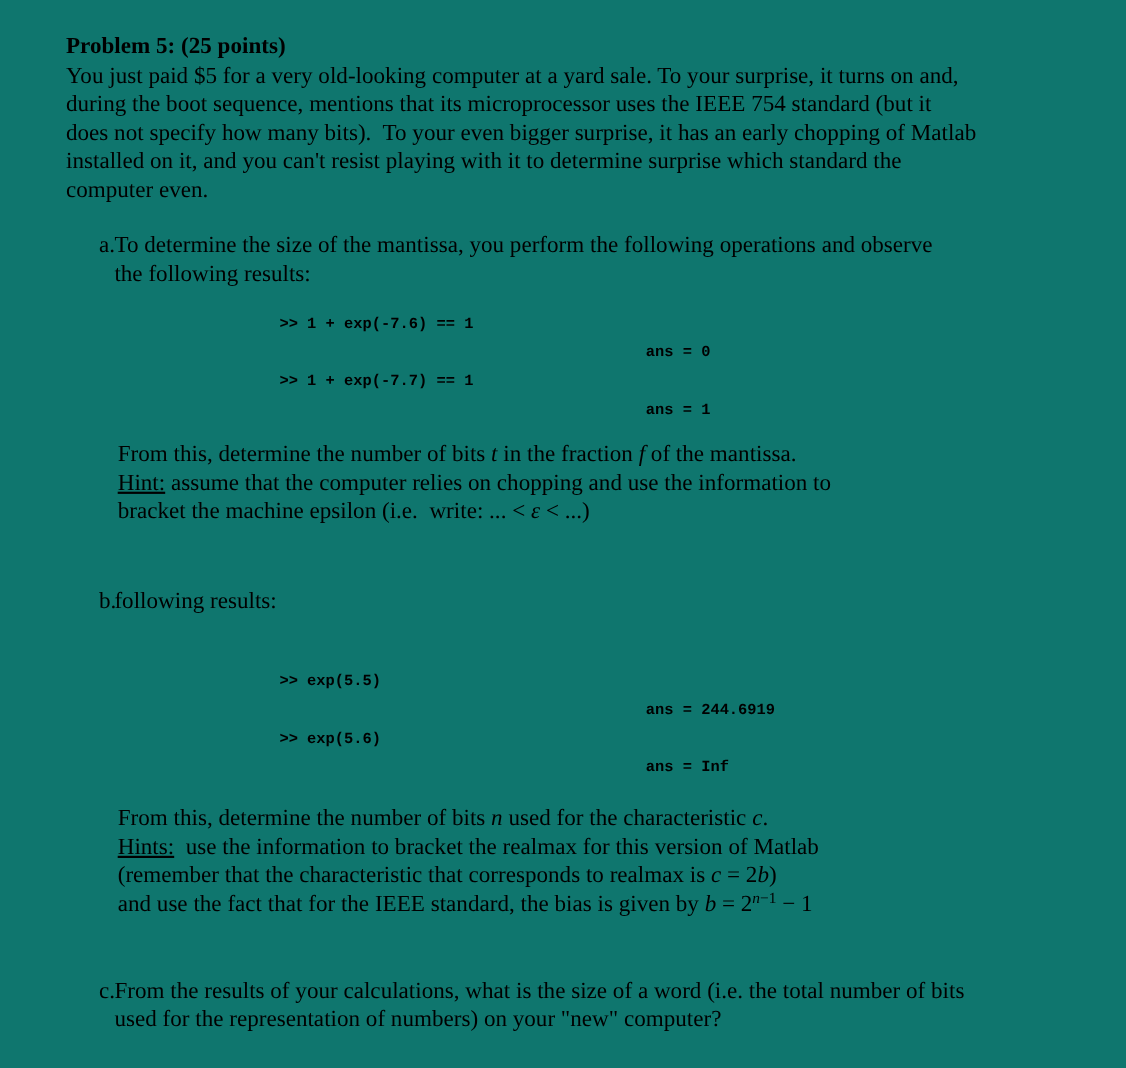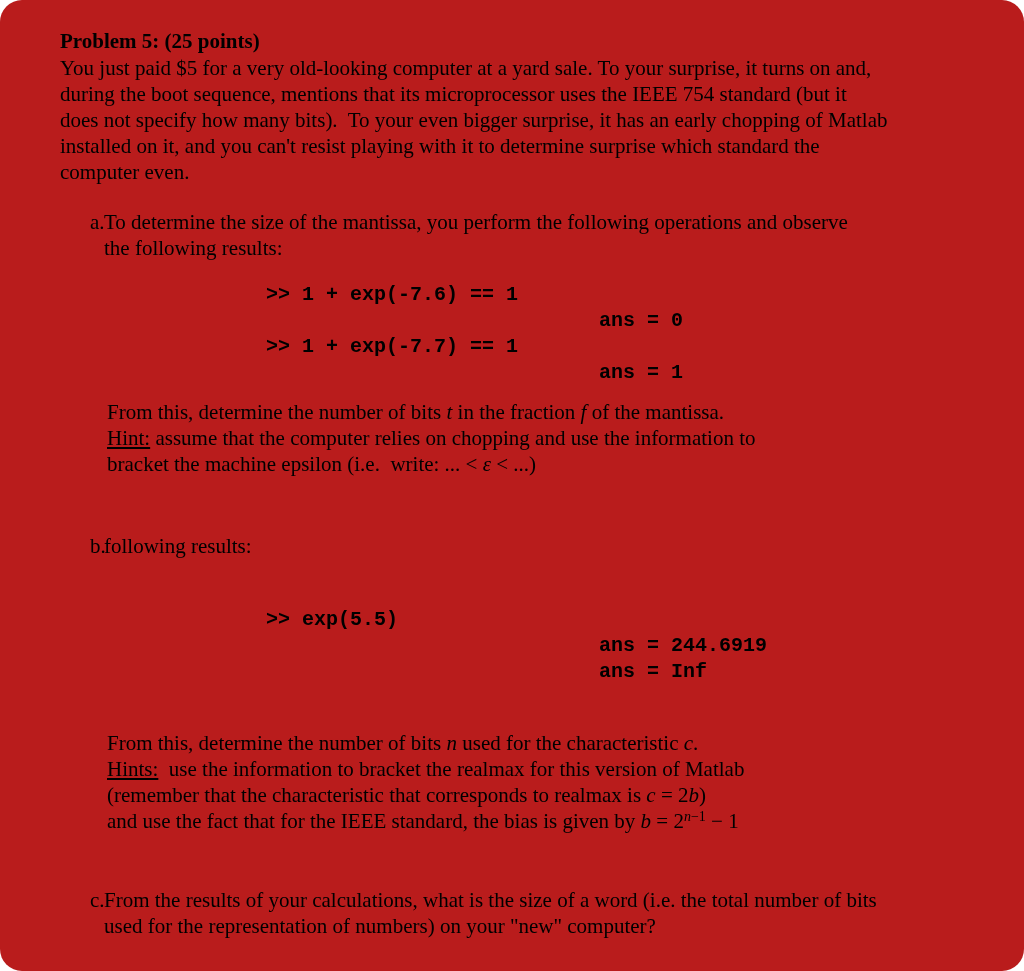--- a/index.html
+++ b/index.html
@@ -4,27 +4,26 @@
 <style>
   html, body {
     margin: 0;
     padding: 0;
     background: #ffffff;
   }
   #page {
     position: relative;
     width: 1024px;
     height: 971px;
-    background: #b91c1c;
+    background: #0f766e;
     color: #000000;
     font-family: "Liberation Serif", serif;
     font-size: 21px;
     line-height: 26px;
     overflow: hidden;
-    border-radius: 22px;
   }
   .block { position: absolute; }
   .line { white-space: pre-wrap; }
   #title-block {
     left: 60px; top: 28px;
     font-weight: bold;
   }
   #intro-block { left: 60px; top: 55px; }
 
   .item { left: 90px; }
@@ -32,25 +31,25 @@
     position: absolute;
     left: 0; top: 0;
   }
   .item-body { margin-left: 14px; }
 
   #item-a { top: 209px; }
   #item-b { top: 533px; }
   #item-c { top: 887px; }
 
   .code-block {
-    left: 16px; top: 0;
+    left: 4px; top: 0;
     width: 874px;
     font-family: "Liberation Mono", monospace;
     font-weight: bold;
-    font-size: 20px;
+    font-size: 14px;
     line-height: 26px;
   }
   #code-a { top: 282px; }
   #code-b { top: 607px; }
   .cl-prompt { margin-left: 250px; }
   .cl-ans   { margin-left: 583px; }
 
   .followup { left: 107px; }
   #followup-a { top: 399px; }
   #followup-b { top: 730px; }
@@ -104,20 +103,21 @@
   <div id="item-b" class="block item">
     <span class="item-label">b.</span>
     <div class="item-body">
       <div class="line">following results:</div>
     </div>
   </div>
 
   <div id="code-b" class="block code-block">
     <div class="line cl-prompt">&gt;&gt; exp(5.5)</div>
     <div class="line cl-ans">ans = 244.6919</div>
+    <div class="line cl-prompt">&gt;&gt; exp(5.6)</div>
     <div class="line cl-ans">ans = Inf</div>
   </div>
 
   <div id="followup-b" class="block followup">
     <div class="line"><span>From this, determine the number of bits </span><span class="it">n</span><span> used for the characteristic </span><span class="it">c</span><span>.</span></div>
     <div class="line"><span class="ul">Hints:</span><span>  use the information to bracket the realmax for this version of Matlab</span></div>
     <div class="line"><span>(remember that the characteristic that corresponds to realmax is </span><span class="it">c</span><span> = 2</span><span class="it">b</span><span>)</span></div>
     <div class="line"><span>and use the fact that for the IEEE standard, the bias is given by </span><span class="it">b</span><span> = 2</span><sup class="it">n</sup><sup>−1</sup><span> − 1</span></div>
   </div>
 

